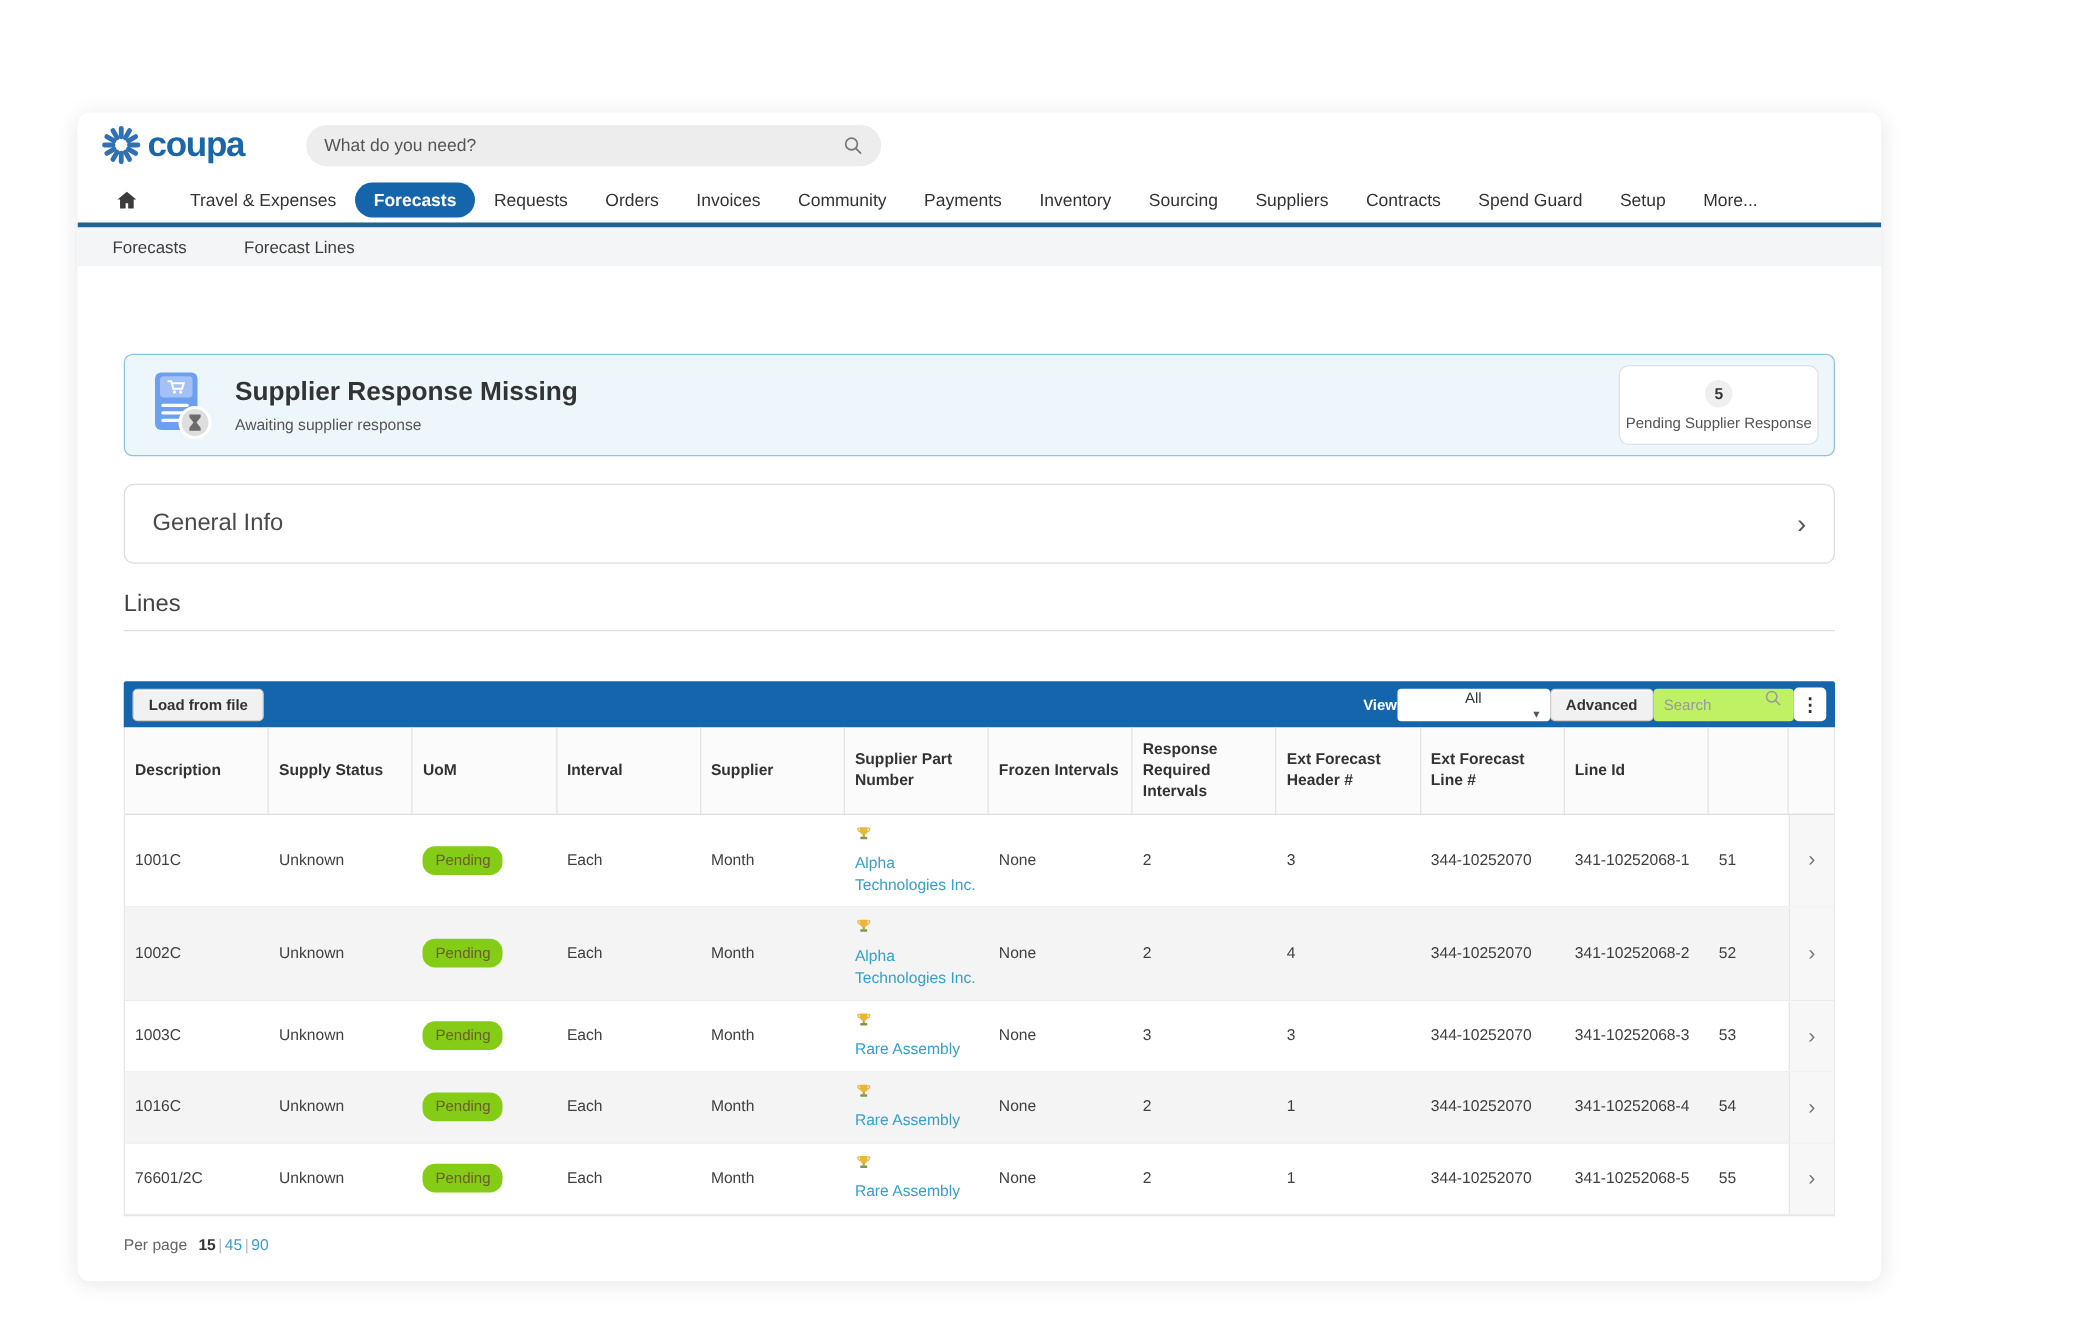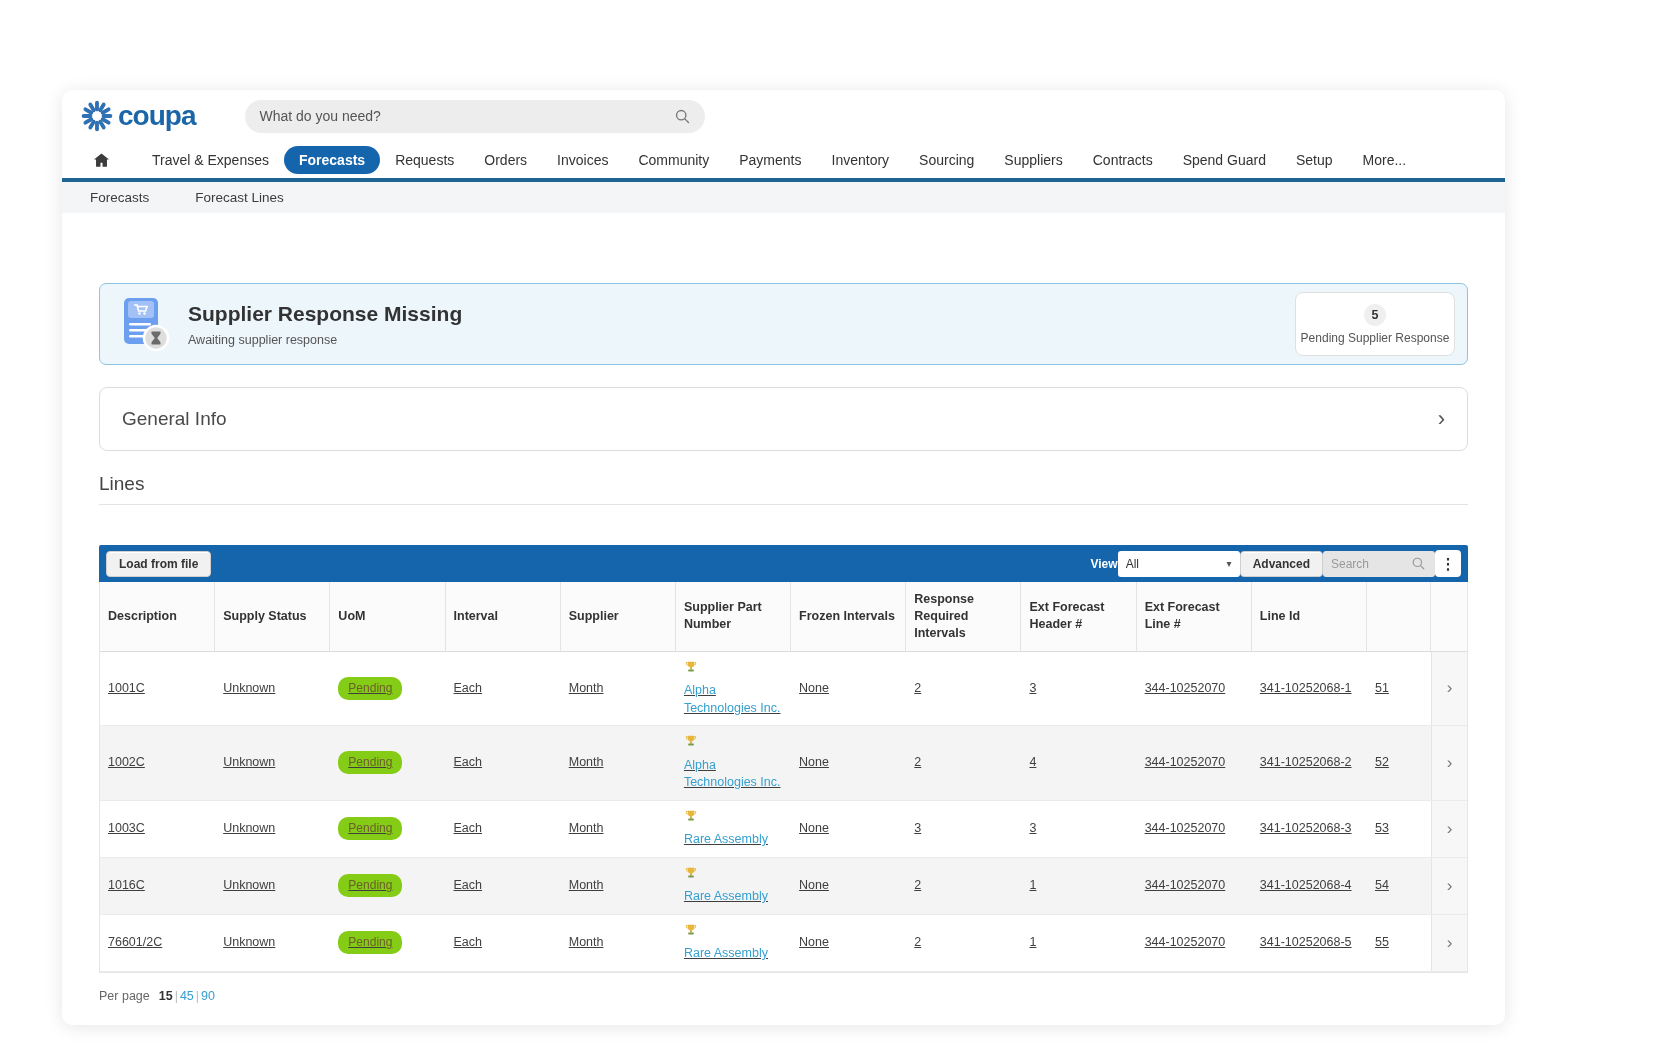--- a/index.html
+++ b/index.html
@@ -70,25 +70,25 @@
   }
   .btn {
     background:#f1f1f1; border:1px solid #cfcfcf; border-radius:4px; font-size:12px;
     font-weight:bold; color:#333; padding:5px 12px; cursor:pointer; font-family:inherit;
     box-shadow:inset 0 1px 0 #fff;
   }
   .toolbar-right { margin-left:auto; display:flex; align-items:center; gap:0; }
   .view-label { color:#fff; font-size:12px; font-weight:bold; }
   .view-select {
     width:122px; height:26px; background:#fff; border-radius:3px; display:flex; align-items:center;
-    padding:0 8px; font-size:12px; color:#333; cursor:pointer;
+    padding:0 8px; font-size:12px; color:#333; cursor:pointer;flex-direction:column;
   }
   .view-select .caret { margin-left:auto; font-size:10px; color:#555; }
   .toolbar-search {
-    width:112px; height:26px; background:#e5e5e5; border-radius:3px; display:flex; align-items:center; padding:0 6px 0 8px;
+    width:112px; height:26px; background:#bef264; border-radius:3px; display:flex; padding:0 6px 0 8px;
   }
   .toolbar-search input { width:80px; border:none; outline:none; font-size:12px; color:#444; background:transparent; font-family:inherit; }
   .toolbar-search input::placeholder { color:#999; opacity:1; }
   .kebab-btn {
     width:26px; height:27px; background:#fff; border-radius:4px; display:flex; align-items:center;
     justify-content:center; font-size:15px; font-weight:bold; color:#333; cursor:pointer;
   }
   
   .lines-table { border:1px solid #e6e6e6; border-top:none; }
   .thead, .tr {
@@ -96,21 +96,21 @@
     grid-template-columns: repeat(11, minmax(0,1fr)) 64px 36px;
   }
   .thead { background:#fbfbfb; border-bottom:1px solid #dcdcdc; }
   .th {
     font-size:12.5px; font-weight:bold; color:#333; padding:9px 8px; line-height:1.35;
     border-right:1px solid #e4e4e4; display:flex; align-items:center; min-height:48px;
   }
   .th:last-child { border-right:none; }
   .tr { border-bottom:1px solid #ebebeb; background:#fff; min-height:41px; }
   .tr.alt { background:#f4f4f4; }
-  .td { font-size:12.5px; color:#3f3f3f; padding:8px 8px; display:flex; align-items:center; line-height:1.4;text-decoration:underline; }
+  .td { font-size:12.5px; color:#3f3f3f; padding:8px 8px; display:flex; align-items:center; line-height:1.4; }
   .badge-pending {
     background:#84cc16; color:#6b6028; font-size:12px; padding:3px 10px; border-radius:10px; white-space:nowrap;
   }
   .supplier-cell { flex-wrap:wrap; gap:3px; }
   .supplier-link { color:#35a0cf; cursor:pointer; }
   .td-chevron {
     background:#f7f7f7; border-left:1px solid #e5e5e5; display:flex; align-items:center;
     justify-content:center; color:#777; font-size:17px; cursor:pointer;
   }
   .th-chevron { padding:0; }

